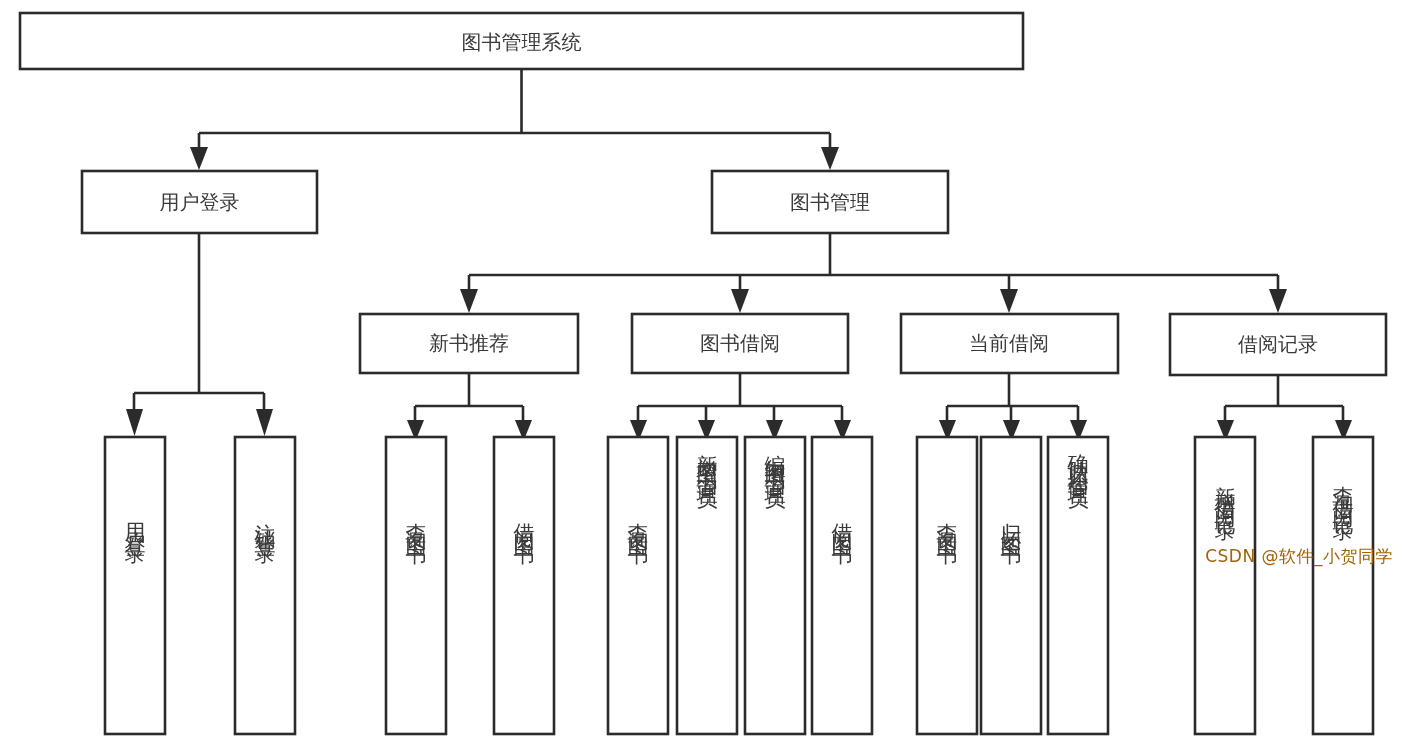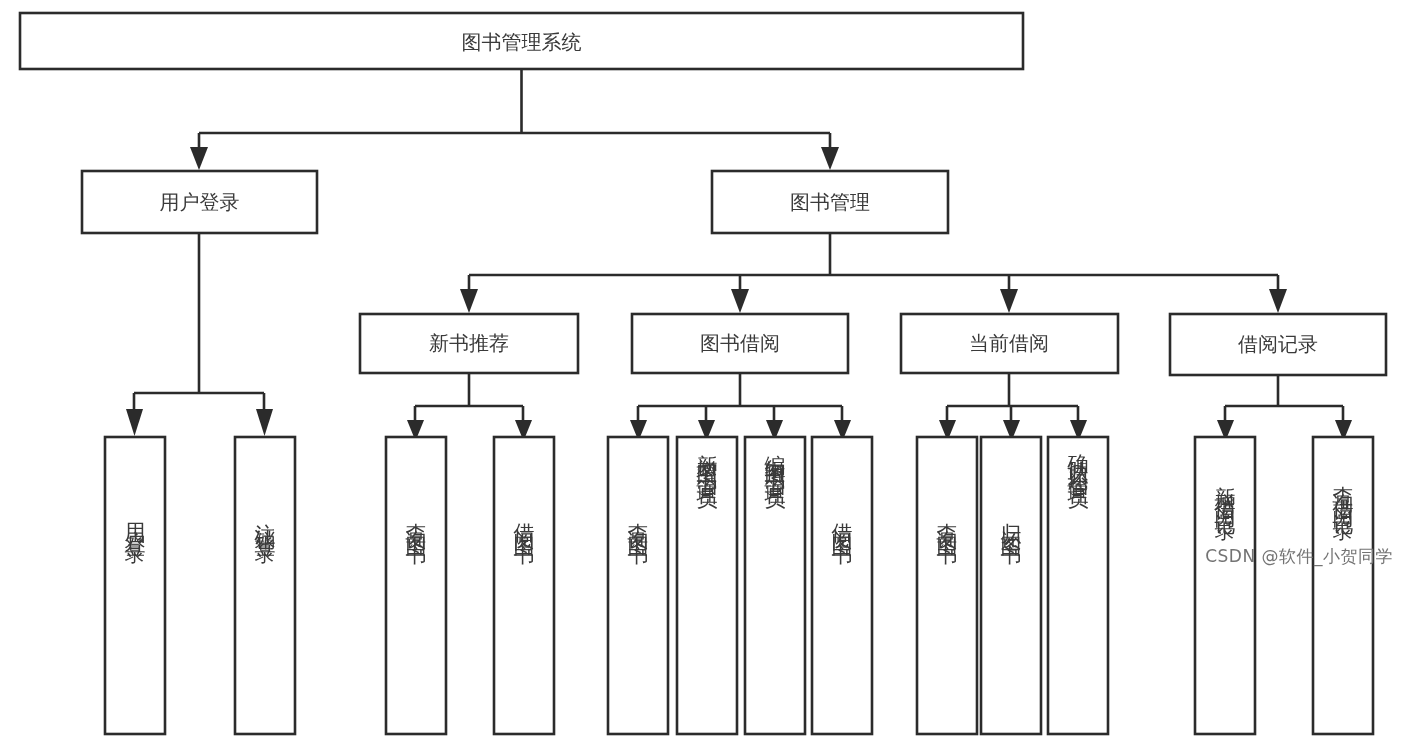--- a/index.html
+++ b/index.html
@@ -55,21 +55,21 @@
     font-family: "DejaVu Sans", "Liberation Sans", sans-serif;
     font-size: 21px;
     text-anchor: middle;
   }
   .watermark-text {
     position: absolute;
     right: 12px;
     bottom: 4px;
     font-family: "DejaVu Sans", "Liberation Sans", sans-serif;
     font-size: 17px;
-    color: #737373;
+    color: #a16207;
     white-space: nowrap;
     user-select: none;
     letter-spacing: 0.5px;
   }
 </style>
 </head>
 <body>
 
 <div id="diagram-root">
   <svg class="diagram-canvas" viewBox="0 0 1405 747" xmlns="http://www.w3.org/2000/svg">

